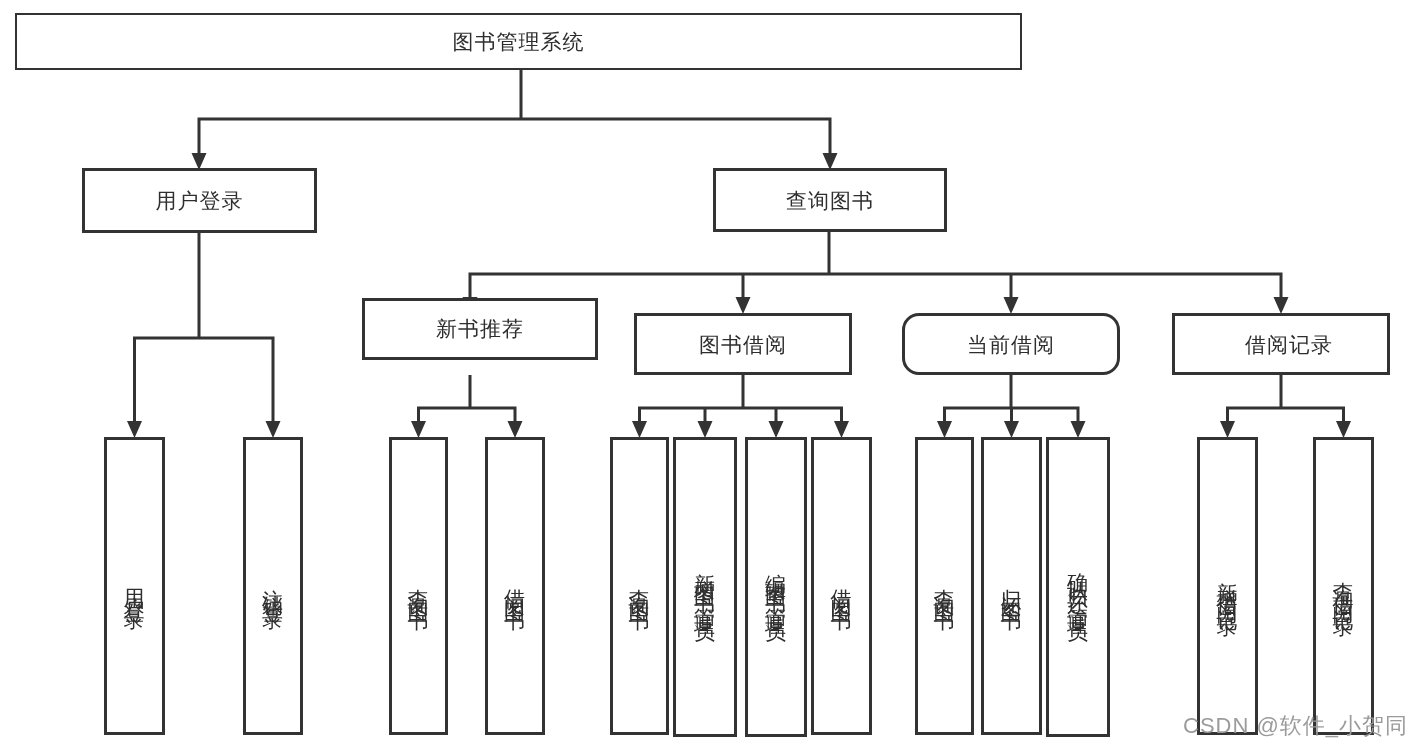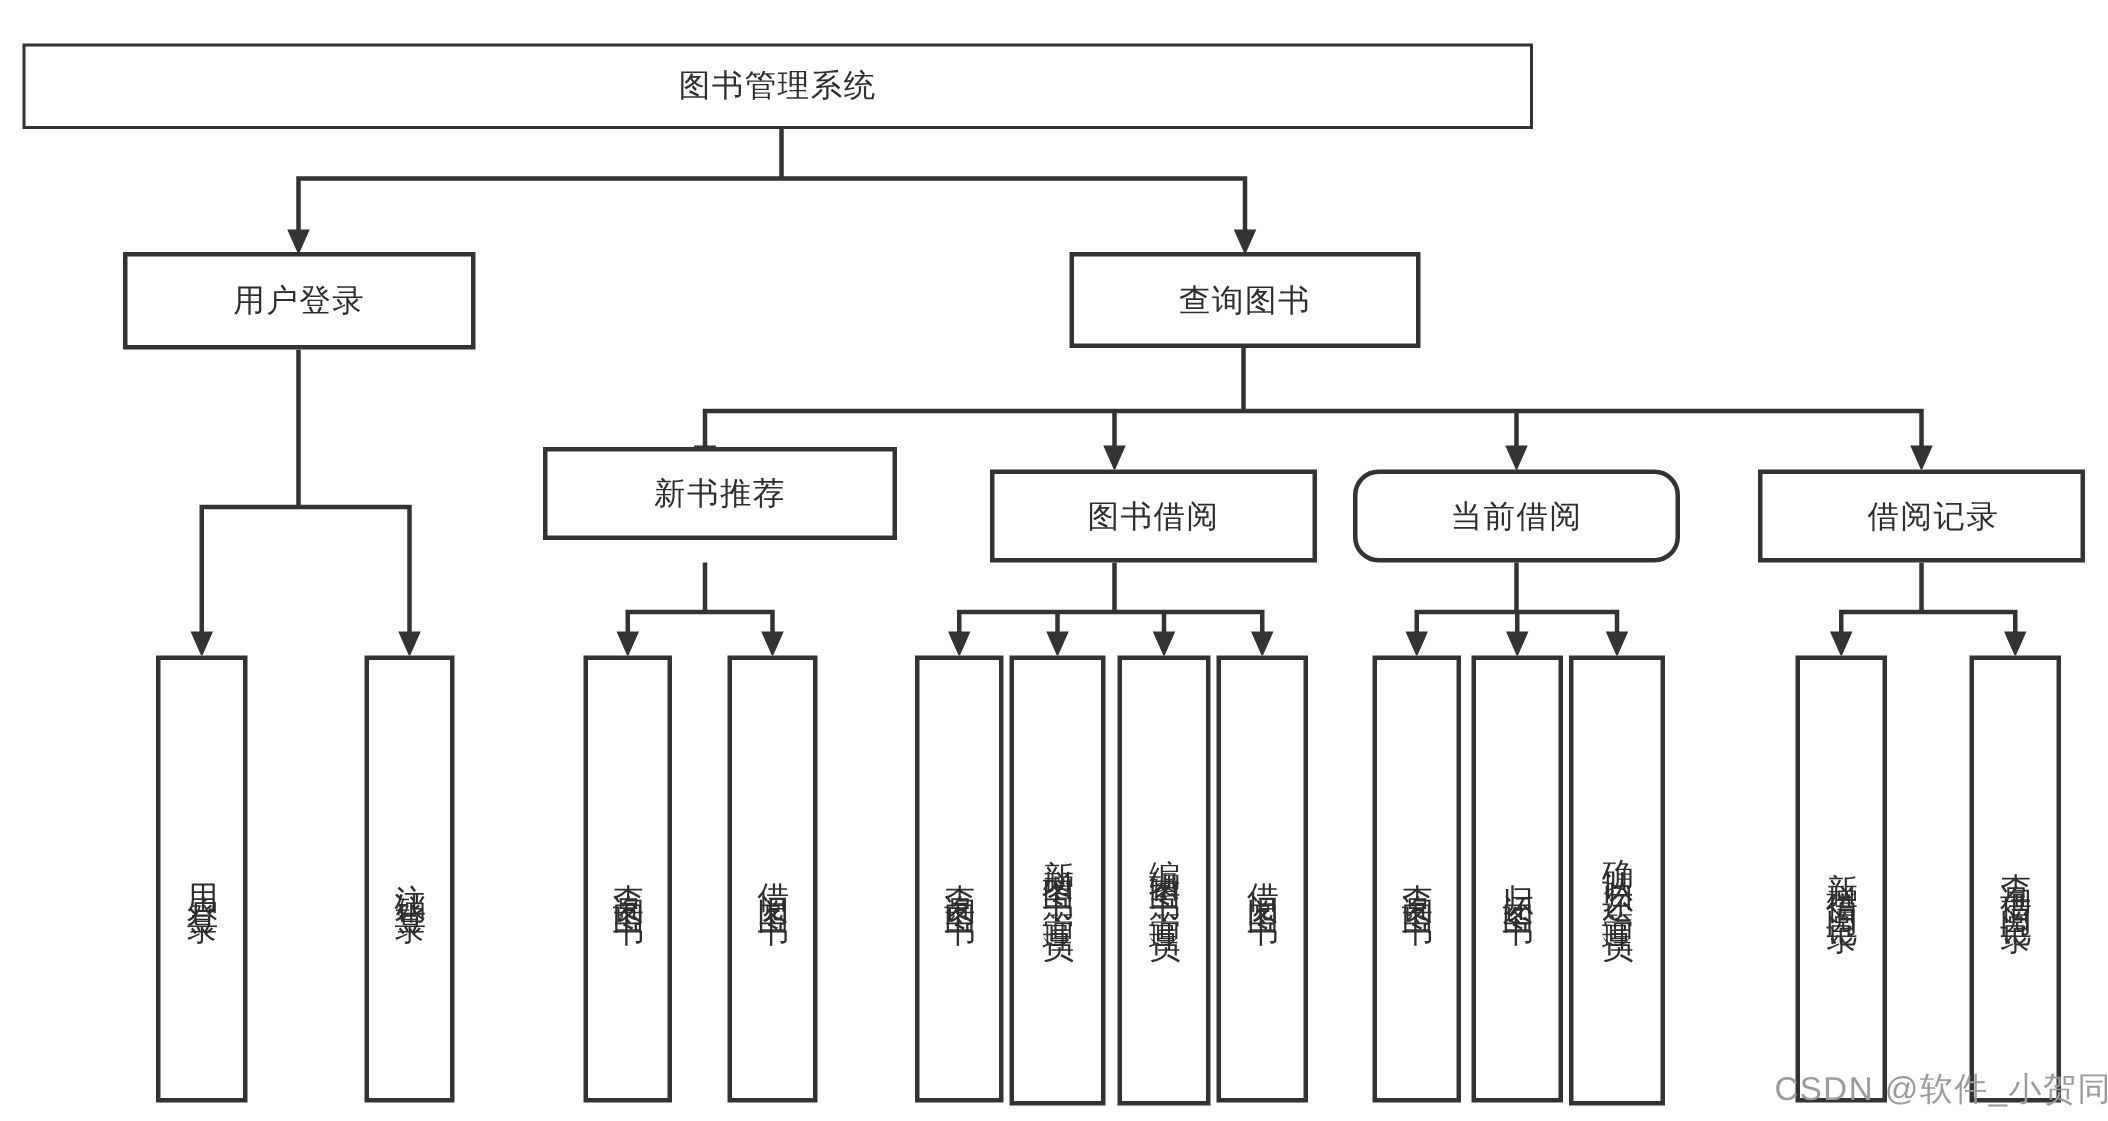--- a/index.html
+++ b/index.html
@@ -18,21 +18,21 @@
     background:#ffffff;
     display:flex;
     align-items:center;
     justify-content:center;
     color:#2e2e2e;
     font-size:21px;
     line-height:1;
     white-space:nowrap;
     letter-spacing:1px;
   }
-  .node.root{border-width:2px;margin-top:16px;}
+  .node.root{border-width:2px;}
   .node.v{
     writing-mode:vertical-rl;
     text-orientation:mixed;
     letter-spacing:7px;
     white-space:normal;
     font-size:21px;
   }
   #watermark{
     position:absolute;
     left:1183px;top:711px;
@@ -102,21 +102,21 @@
              M1227.5,438 l-7.5,-17 h15 z
              M1343.5,438 l-7.5,-17 h15 z"></path>
   </svg>
 
   <div class="node root" style="left:15px;top:13px;width:1007px;height:57px;">图书管理系统</div>
 
   <div class="node" style="left:82px;top:168px;width:235px;height:65px;">用户登录</div>
   <div class="node" style="left:713px;top:168px;width:234px;height:64px;">查询图书</div>
 
   <div class="node" style="left:362px;top:298px;width:236px;height:62px;font-family:Liberation Serif, serif;">新书推荐</div>
-  <div class="node" style="left:634px;top:313px;width:218px;height:62px;margin-left:26px;">图书借阅</div>
+  <div class="node" style="left:634px;top:313px;width:218px;height:62px;">图书借阅</div>
   <div class="node" style="left:902px;top:313px;width:218px;height:62px;border-radius:17px;">当前借阅</div>
   <div class="node" style="left:1172px;top:313px;width:218px;height:62px;padding-left:16px;">借阅记录</div>
 
   <div class="node v" style="left:104px;top:437px;width:61px;height:298px;">用户登录</div>
   <div class="node v" style="left:243px;top:437px;width:60px;height:298px;">注销登录</div>
 
   <div class="node v" style="left:389px;top:437px;width:59px;height:298px;">查询图书</div>
   <div class="node v" style="left:485px;top:437px;width:60px;height:298px;">借阅图书</div>
 
   <div class="node v" style="left:610px;top:437px;width:59px;height:298px;">查询图书</div>

